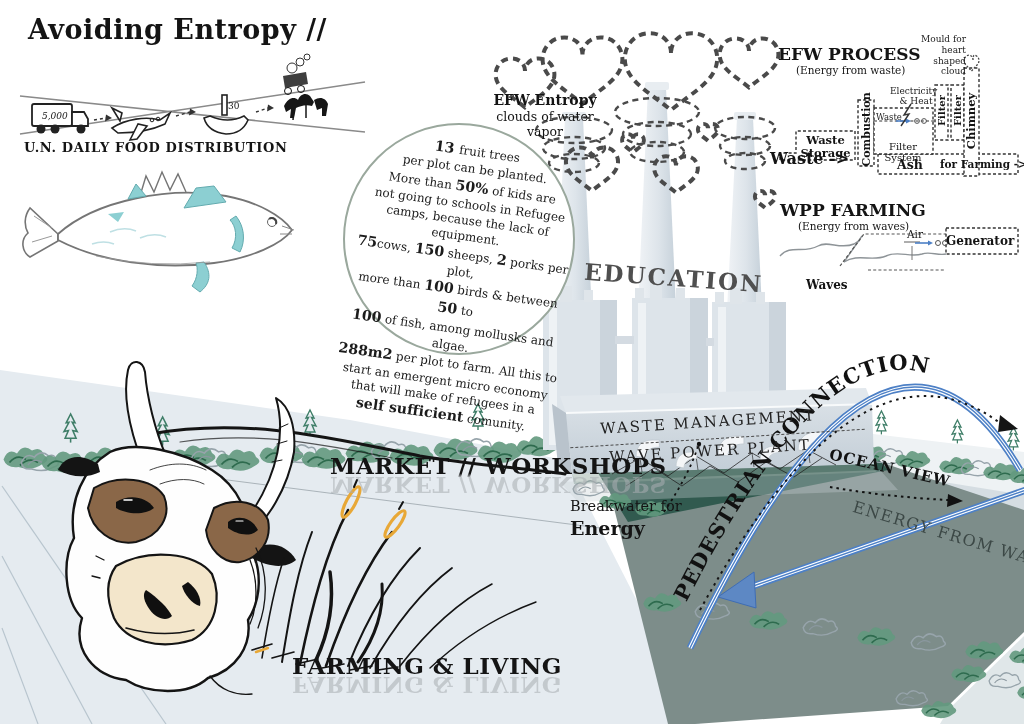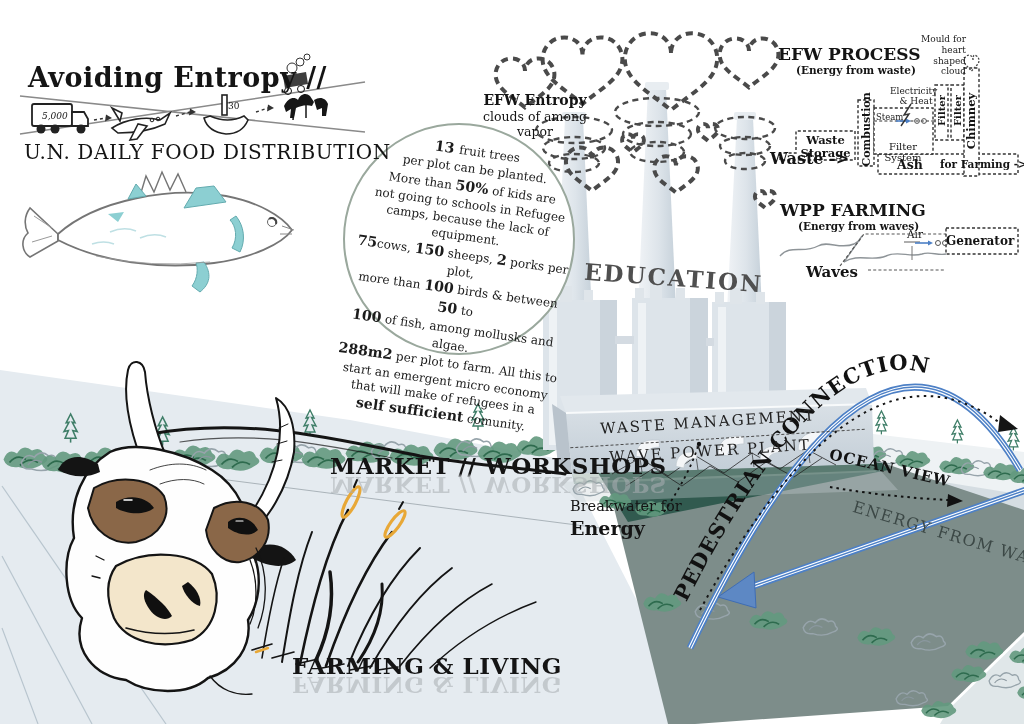--- a/index.html
+++ b/index.html
@@ -1,31 +1,31 @@
 <!DOCTYPE html>
 <html><head>
 <meta charset="utf-8">
 <style>
   html,body{margin:0;padding:0;background:#fff;}
   .canvas{position:relative;width:1024px;height:724px;overflow:hidden;background:#ffffff;
           font-family:"DejaVu Serif",serif;color:#141414;}
   .abs{position:absolute;}
   svg{display:block;}
-  .t-title{font-size:27px;font-weight:bold;letter-spacing:.5px;white-space:nowrap;margin-top:48px;}
+  .t-title{font-size:27px;font-weight:bold;letter-spacing:.5px;white-space:nowrap;}
   .t-sub{font-size:15px;font-weight:bold;text-align:center;width:238px;}
-  .t-un{font-size:20px;font-weight:normal;letter-spacing:.6px;white-space:nowrap;}
+  .t-un{font-size:13px;font-weight:bold;letter-spacing:.6px;white-space:nowrap;}
   .circle{width:228px;height:228px;border:2px solid #9aa89d;border-radius:50%;background:#fff;}
   .circle-inner{position:absolute;left:2px;top:16px;width:224px;transform:rotate(8deg);
                 text-align:center;font-size:12px;line-height:1.36;color:#1c1c1c;}
   .circle-inner .b{font-weight:bold;font-size:1.18em;}
   .entropy{width:112px;text-align:center;font-size:12.5px;line-height:1.2;}
   .entropy .et{font-weight:bold;font-size:14px;}
   .edu{font-size:23px;font-weight:bold;letter-spacing:2px;color:#4f4f4f;transform:rotate(4deg);white-space:nowrap;}
   .diag-title{font-size:17px;font-weight:bold;white-space:nowrap;}
-  .diag-sub{font-size:10.5px;white-space:nowrap;font-weight:bold;}
+  .diag-sub{font-size:10.5px;white-space:nowrap;}
   .dlabel{font-weight:bold;font-size:16px;white-space:nowrap;}
   .dsmall{font-size:8.5px;white-space:nowrap;color:#222;}
   .vlab{position:absolute;text-align:center;font-weight:bold;transform:rotate(-90deg);white-space:nowrap;}
   .site-big{font-size:23px;font-weight:bold;letter-spacing:.5px;white-space:nowrap;}
   .reflect{transform:scaleY(-1);color:#a9aeb2;opacity:.55;margin-top:-7px;}
   .base-lab{width:300px;text-align:center;font-size:15px;letter-spacing:2px;color:#222;
             transform:rotate(-3.6deg);white-space:nowrap;}
   .dash-div{width:295px;border-top:1.6px dashed #4a4a4a;transform:rotate(-3.6deg);}
   .bw{width:150px;text-align:left;line-height:1.3;}
   .bw .l1{font-size:14.5px;}
@@ -345,23 +345,23 @@
       <path d="M1026,490 L742,590" stroke="#4d80c6" stroke-width="7" fill="none"></path>
       <path d="M1026,490 L742,590" stroke="#fff" stroke-width="3.6" fill="none"></path>
       <path d="M1026,490 L742,590" stroke="#4d80c6" stroke-width="1.4" fill="none"></path>
       <path d="M754,572 L718,597 L756,608 Z" fill="#5d88c4" stroke="#3f6db4"></path>
     </g>
   </svg>
 
   <div class="abs z2 t-title" style="left:28px;top:14px">Avoiding Entropy  //</div>
   <div class="abs z2 t-un" style="left:24px;top:140px">U.N. DAILY FOOD DISTRIBUTION</div>
 
-  <div class="abs z2 entropy" style="left:479px;top:92px">
+  <div class="abs z2 entropy" style="left:489px;top:92px">
     <div class="et">EFW Entropy</div>
-    <div>clouds of among</div>
+    <div>clouds of water</div>
     <div>vapor</div>
   </div>
 
   <div class="abs circle" style="left:343px;top:123px;z-index:3">
     <div class="circle-inner">
         <div class="cl"><span class="b">13 </span><span>fruit trees</span></div>
         <div class="cl"><span>per plot can be planted.</span></div>
         <div class="cl"><span>More than </span><span class="b">50%</span><span> of kids are</span></div>
         <div class="cl"><span>not going to schools in Refugee</span></div>
         <div class="cl"><span>camps, because the lack of equipment.</span></div>
@@ -395,21 +395,21 @@
       <circle cx="147" cy="113" r="2.4" fill="none" stroke="#555"></circle>
         <circle cx="154" cy="113" r="2.4" fill="none" stroke="#555"></circle>
       <path d="M141,96 L134,107 L139,106 L131,118" stroke="#333" stroke-width="1.4" fill="none"></path>
     </svg>
     <div class="abs diag-title" style="left:8px;top:36px">EFW PROCESS</div>
     <div class="abs diag-sub" style="left:26px;top:56px">(Energy from waste)</div>
     <div class="abs dsmall" style="left:138px;top:26px;width:58px;text-align:right;white-space:normal;line-height:1.2;font-size:9px">Mould for heart shaped cloud</div>
     <div class="abs dlabel" style="left:0px;top:141px">Waste -&gt;</div>
     <div class="abs" style="left:26px;top:126px;width:59px;text-align:center;font-weight:bold;font-size:11.5px;line-height:1.15">Waste Storage</div>
     <div class="vlab" style="left:61px;top:117px;width:70px;font-size:11px">Combustion</div>
-    <div class="abs dsmall" style="left:106px;top:104px">Steam</div>
+    <div class="abs dsmall" style="left:106px;top:104px">Waste</div>
     <div class="abs dsmall" style="left:120px;top:78px;width:44px;text-align:center;font-size:9px">Electricity</div>
     <div class="abs dsmall" style="left:128px;top:88px;width:36px;text-align:center;font-size:9px">&amp; Heat</div>
     <div class="vlab" style="left:145px;top:97px;width:52px;font-size:10px">Filter</div>
     <div class="vlab" style="left:161px;top:97px;width:52px;font-size:10px">Filter</div>
     <div class="abs" style="left:100px;top:133px;width:66px;text-align:center;font-weight:normal;font-size:10px">Filter System</div>
     <div class="abs" style="left:112px;top:149px;width:56px;text-align:center;font-weight:bold;font-size:12.5px">Ash</div>
     <div class="vlab" style="left:165px;top:106px;width:72px;font-size:11.5px">Chimney</div>
     <div class="abs" style="left:170px;top:150px;font-weight:bold;font-size:10.5px;white-space:nowrap">for Farming -&gt;</div>
   </div>
 
@@ -422,21 +422,21 @@
       <rect x="176" y="30" width="72" height="26" fill="#fff" stroke="#333" stroke-width="1.4" stroke-dasharray="3,2.2"></rect>
       <path d="M134,44 L150,44" stroke="#333" stroke-width="0.8"></path>
       <path d="M142,62 L142,48" stroke="#777" stroke-width="1"></path>
       <path d="M145,45 L158,45" stroke="#4d80c6" stroke-width="1.6"></path>
       <path d="M158,42.5 L163,45 L158,47.5 Z" fill="#4d80c6"></path>
       <circle cx="168" cy="45" r="2.5" fill="none" stroke="#555"></circle>
         <circle cx="175" cy="45" r="2.5" fill="none" stroke="#555"></circle>
     </svg>
     <div class="abs diag-title" style="left:10px;top:2px">WPP FARMING</div>
     <div class="abs diag-sub" style="left:28px;top:22px">(Energy from waves)</div>
-    <div class="abs dlabel" style="left:36px;top:65px;font-size:15px">Waves</div>
+    <div class="abs dlabel" style="left:36px;top:80px;font-size:12px">Waves</div>
     <div class="abs" style="left:130px;top:30px;width:30px;text-align:center;font-size:10.5px">Air</div>
     <div class="abs" style="left:176px;top:36px;width:72px;text-align:left;font-weight:bold;font-size:12px">Generator</div>
   </div>
 
   <div class="abs z2 base-lab" style="left:558px;top:413px">WASTE MANAGEMENT</div>
   <div class="abs z2 dash-div" style="left:570px;top:438px"></div>
   <div class="abs z2 base-lab" style="left:560px;top:442px">WAVE POWER PLANT</div>
 
   <div class="abs z2" style="left:330px;top:452px">
     <div class="site-big">MARKET // WORKSHOPS</div>

